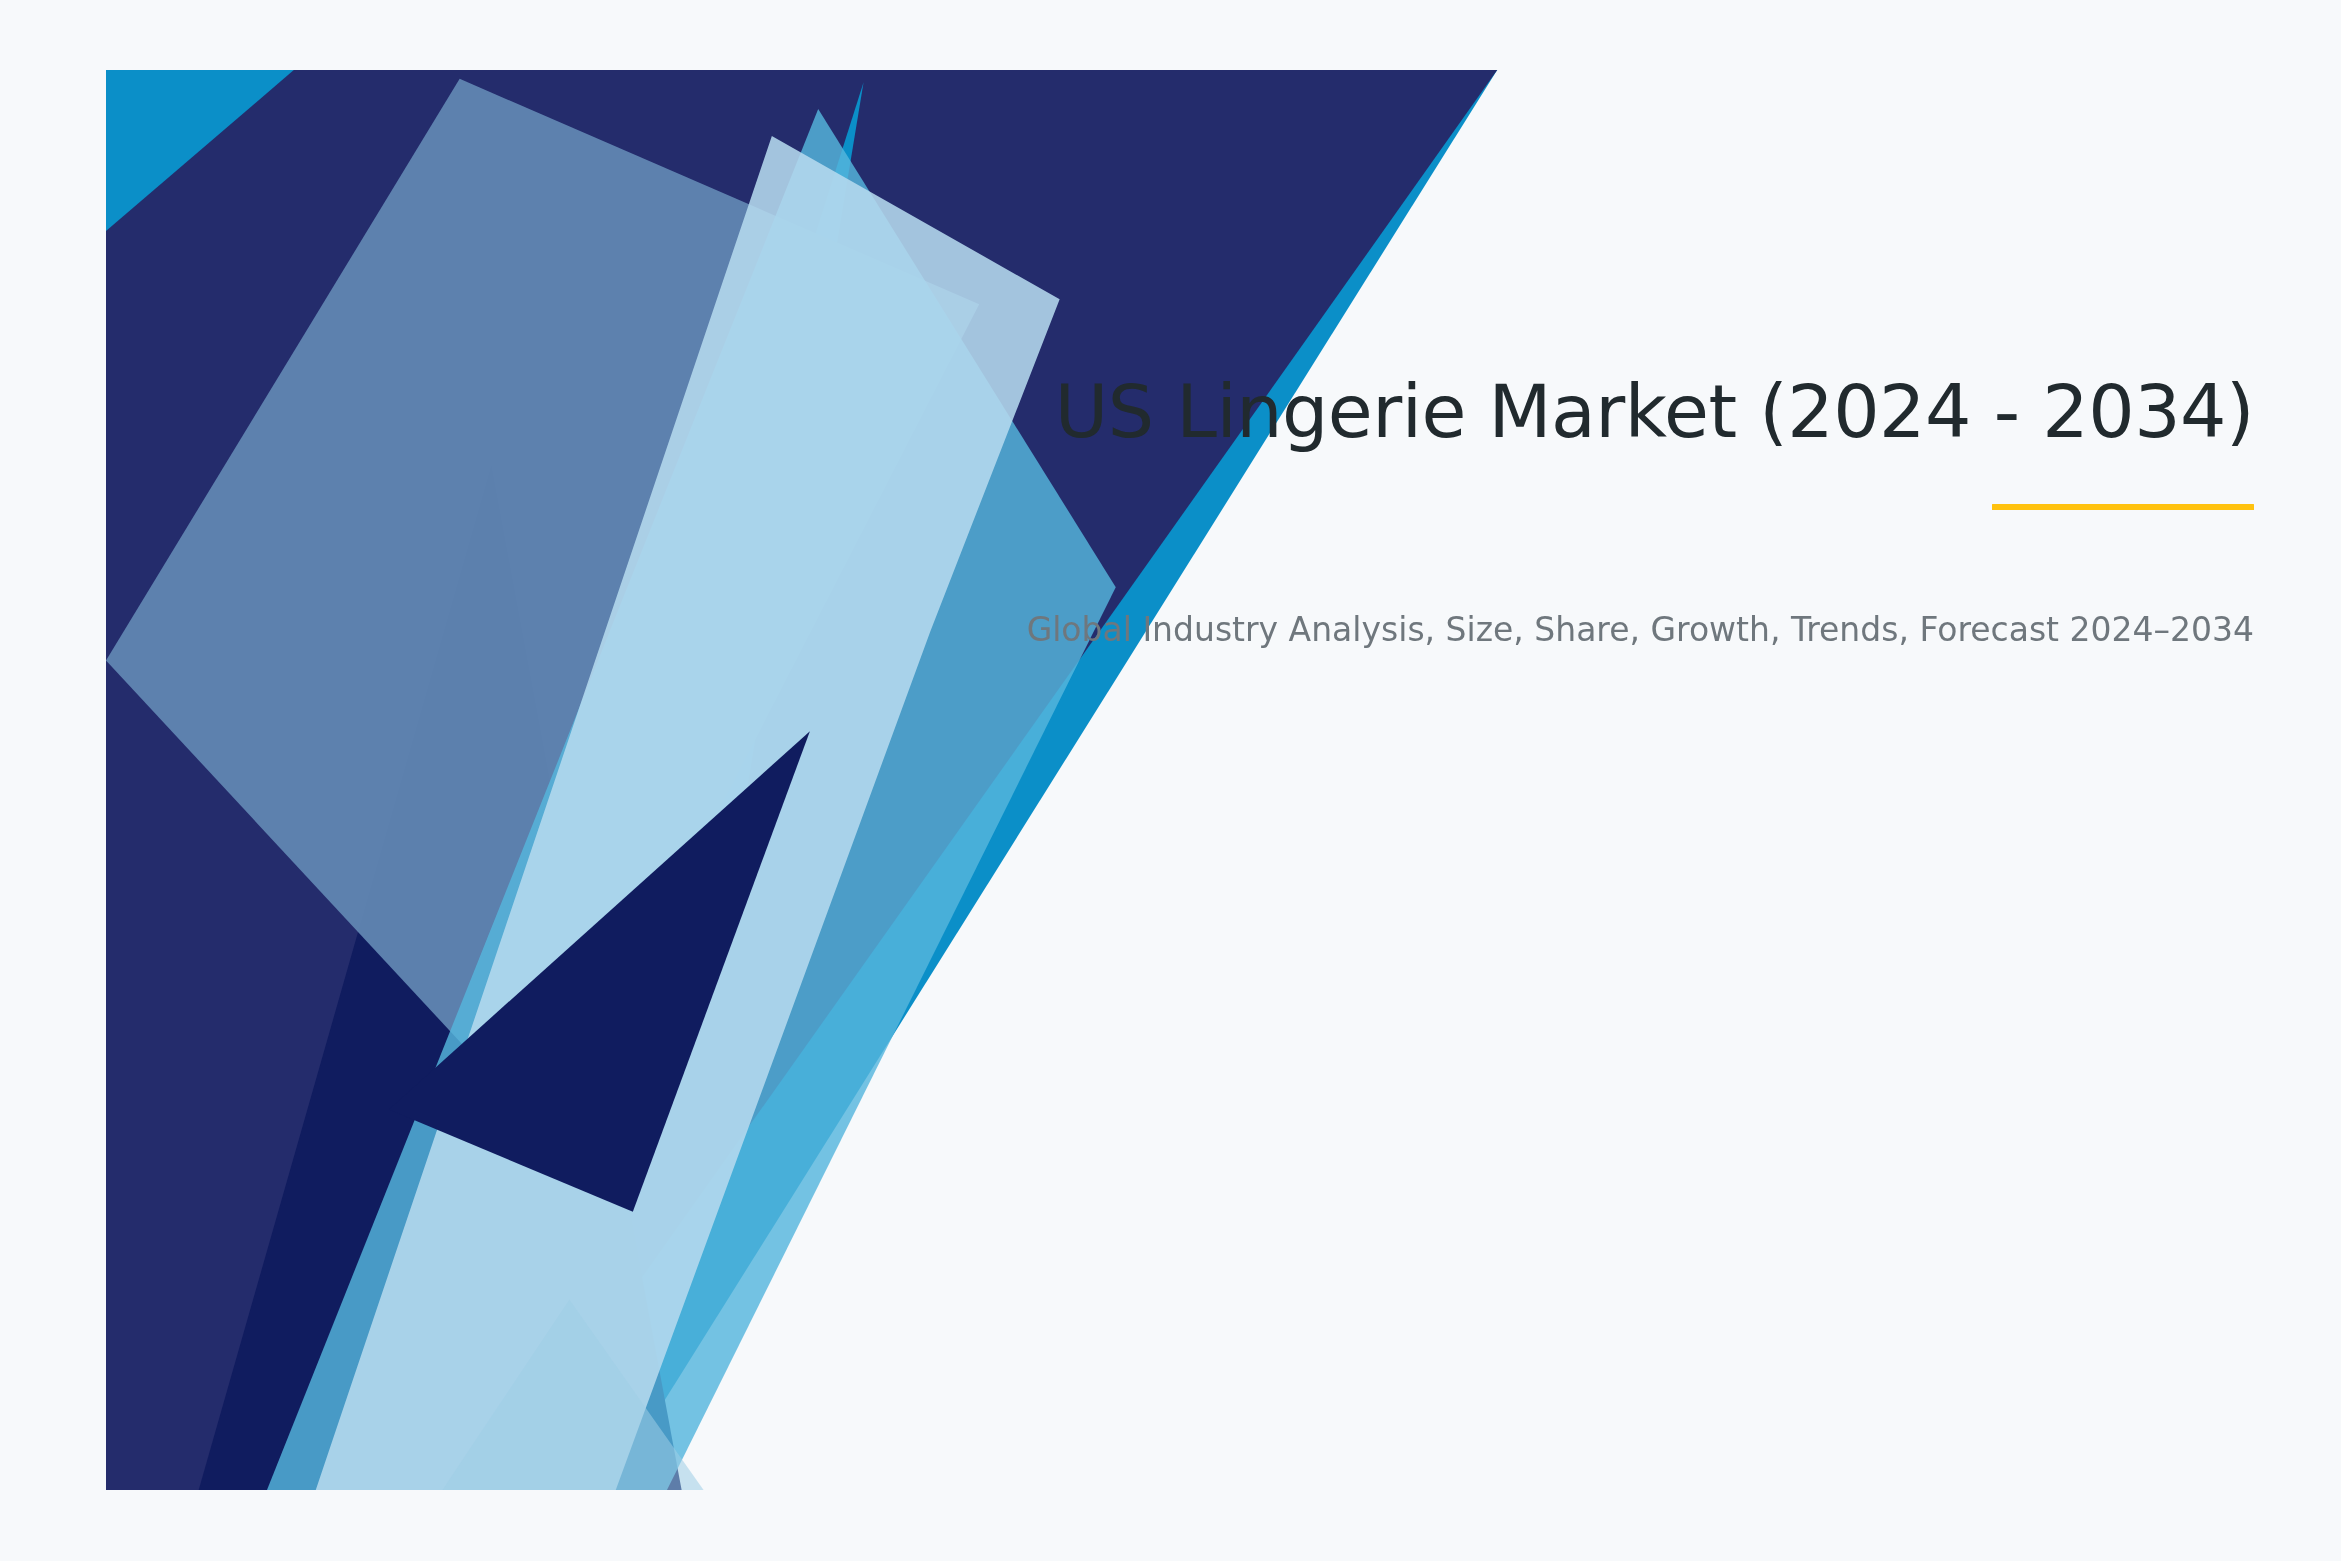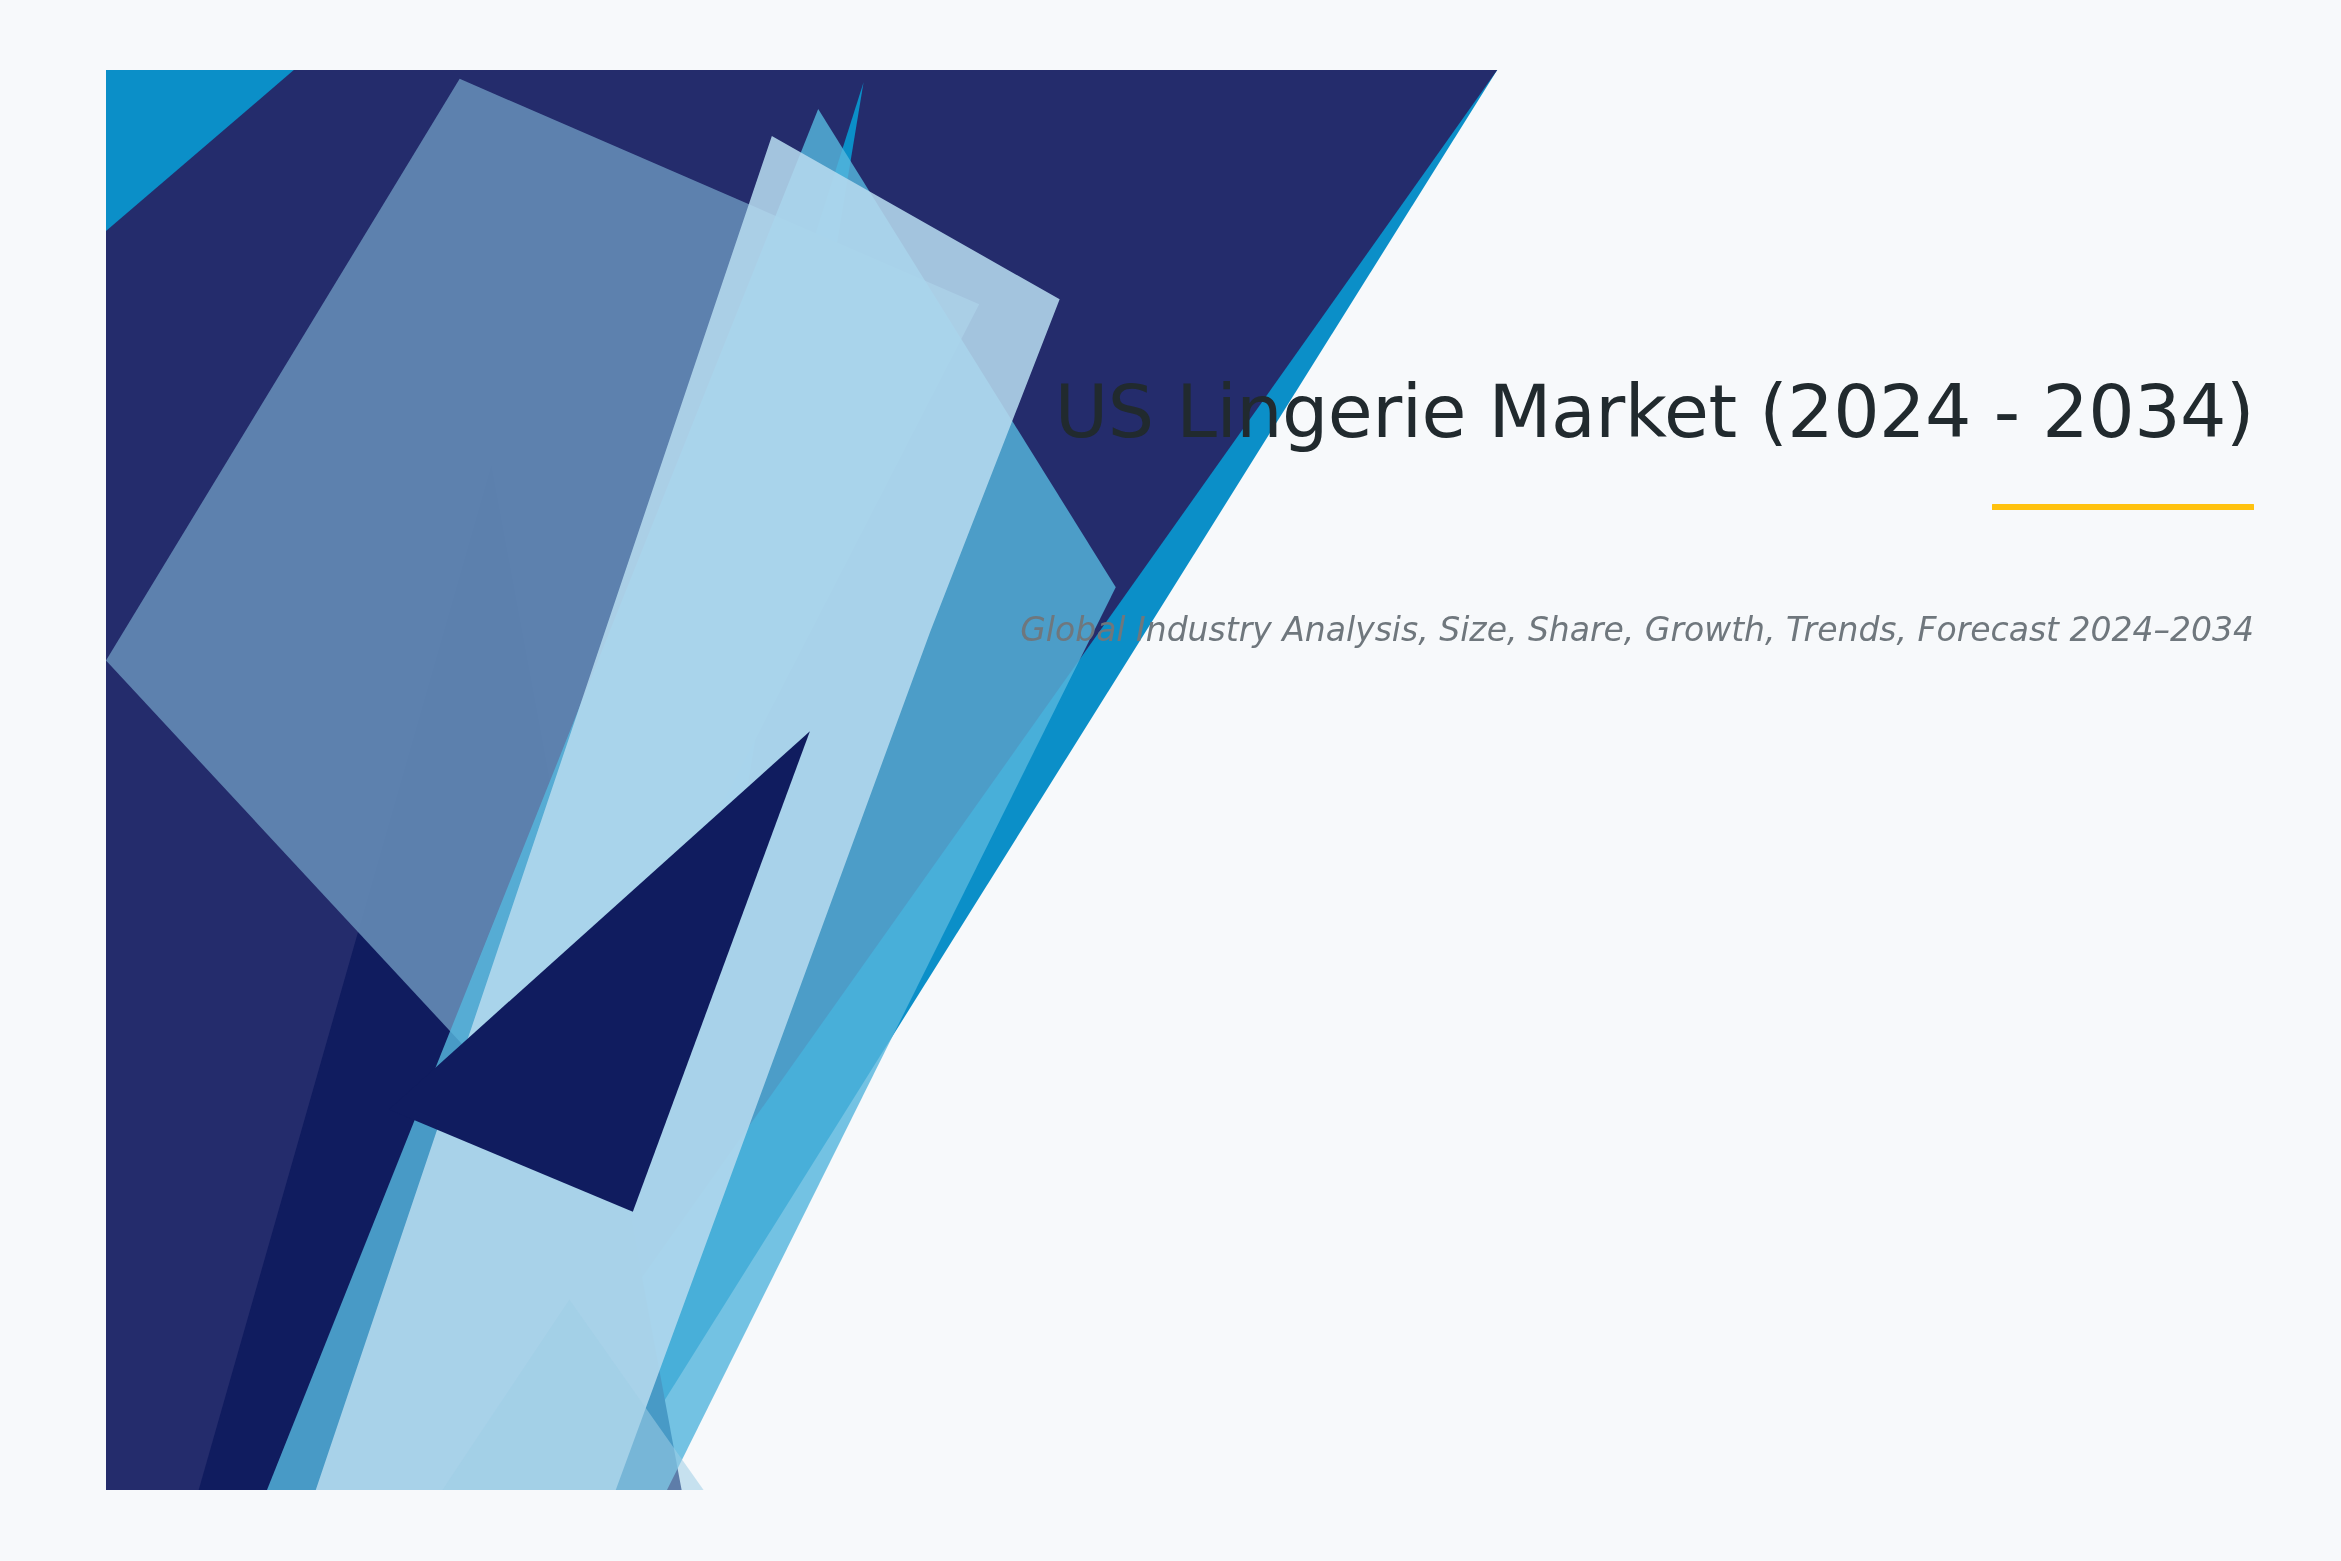--- a/index.html
+++ b/index.html
@@ -71,21 +71,20 @@
   }
 
   .subtitle {
     margin: 0;
     margin-top: 98px;
     font-size: 33px;
     line-height: 1.33;
     font-weight: 400;
     color: #6f777d;
     text-align: right;
-    font-style: italic;
   }
 </style>
 </head>
 <body>
 
 <div class="slide">
 
   <div class="artwork">
     <svg viewBox="0 0 2870 2910" xmlns="http://www.w3.org/2000/svg" preserveAspectRatio="none">
       <defs>

